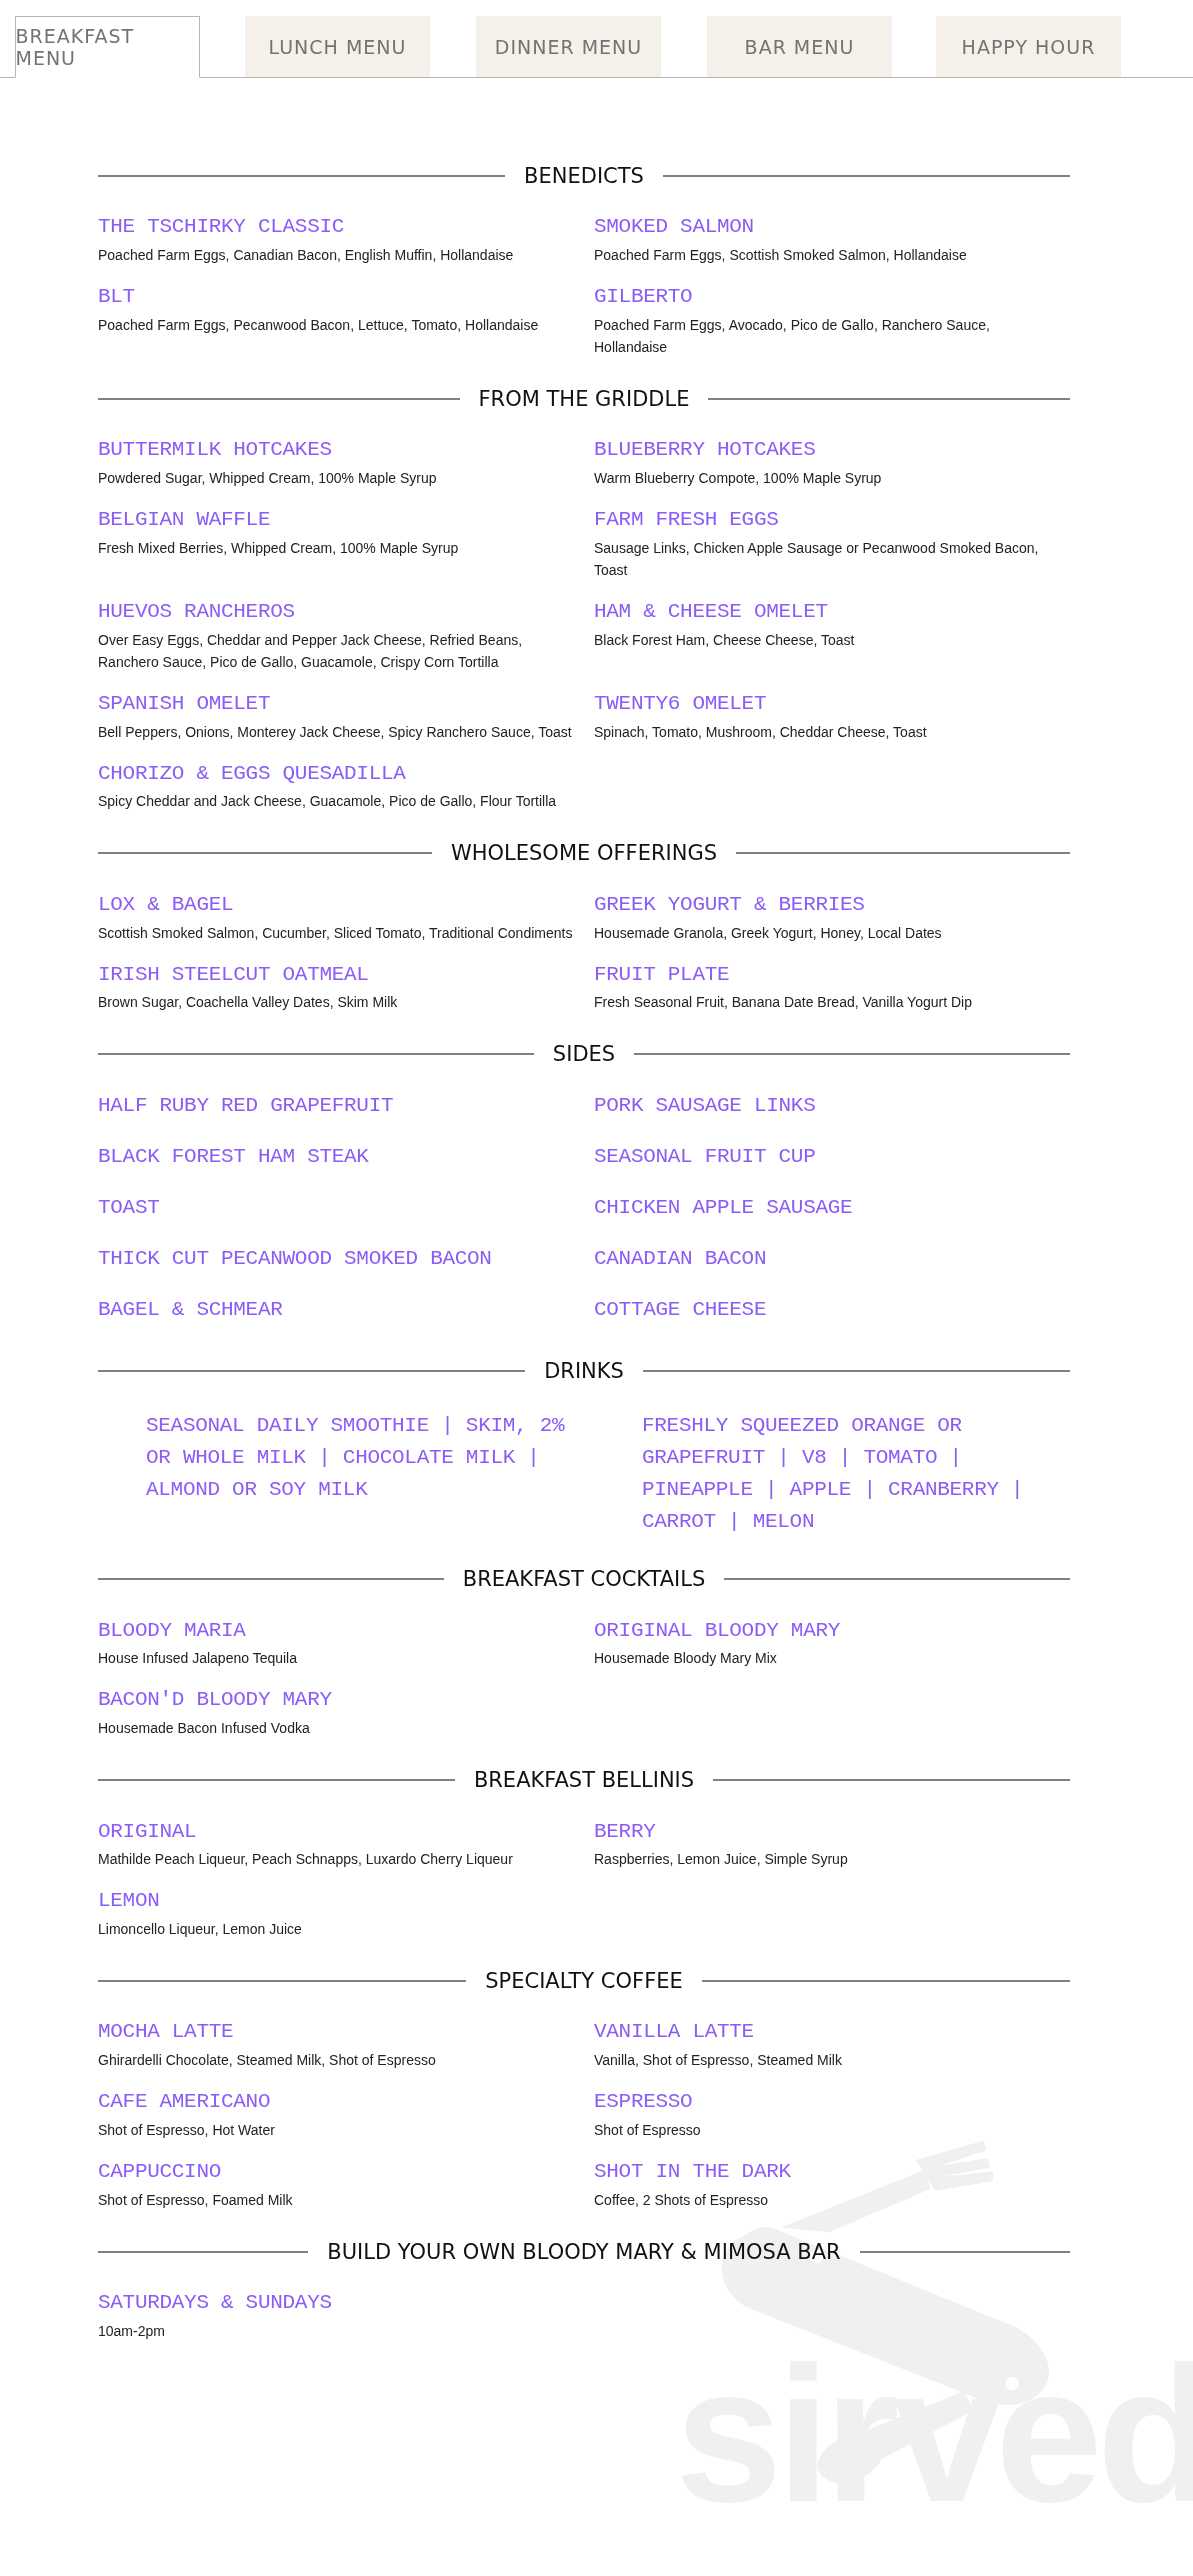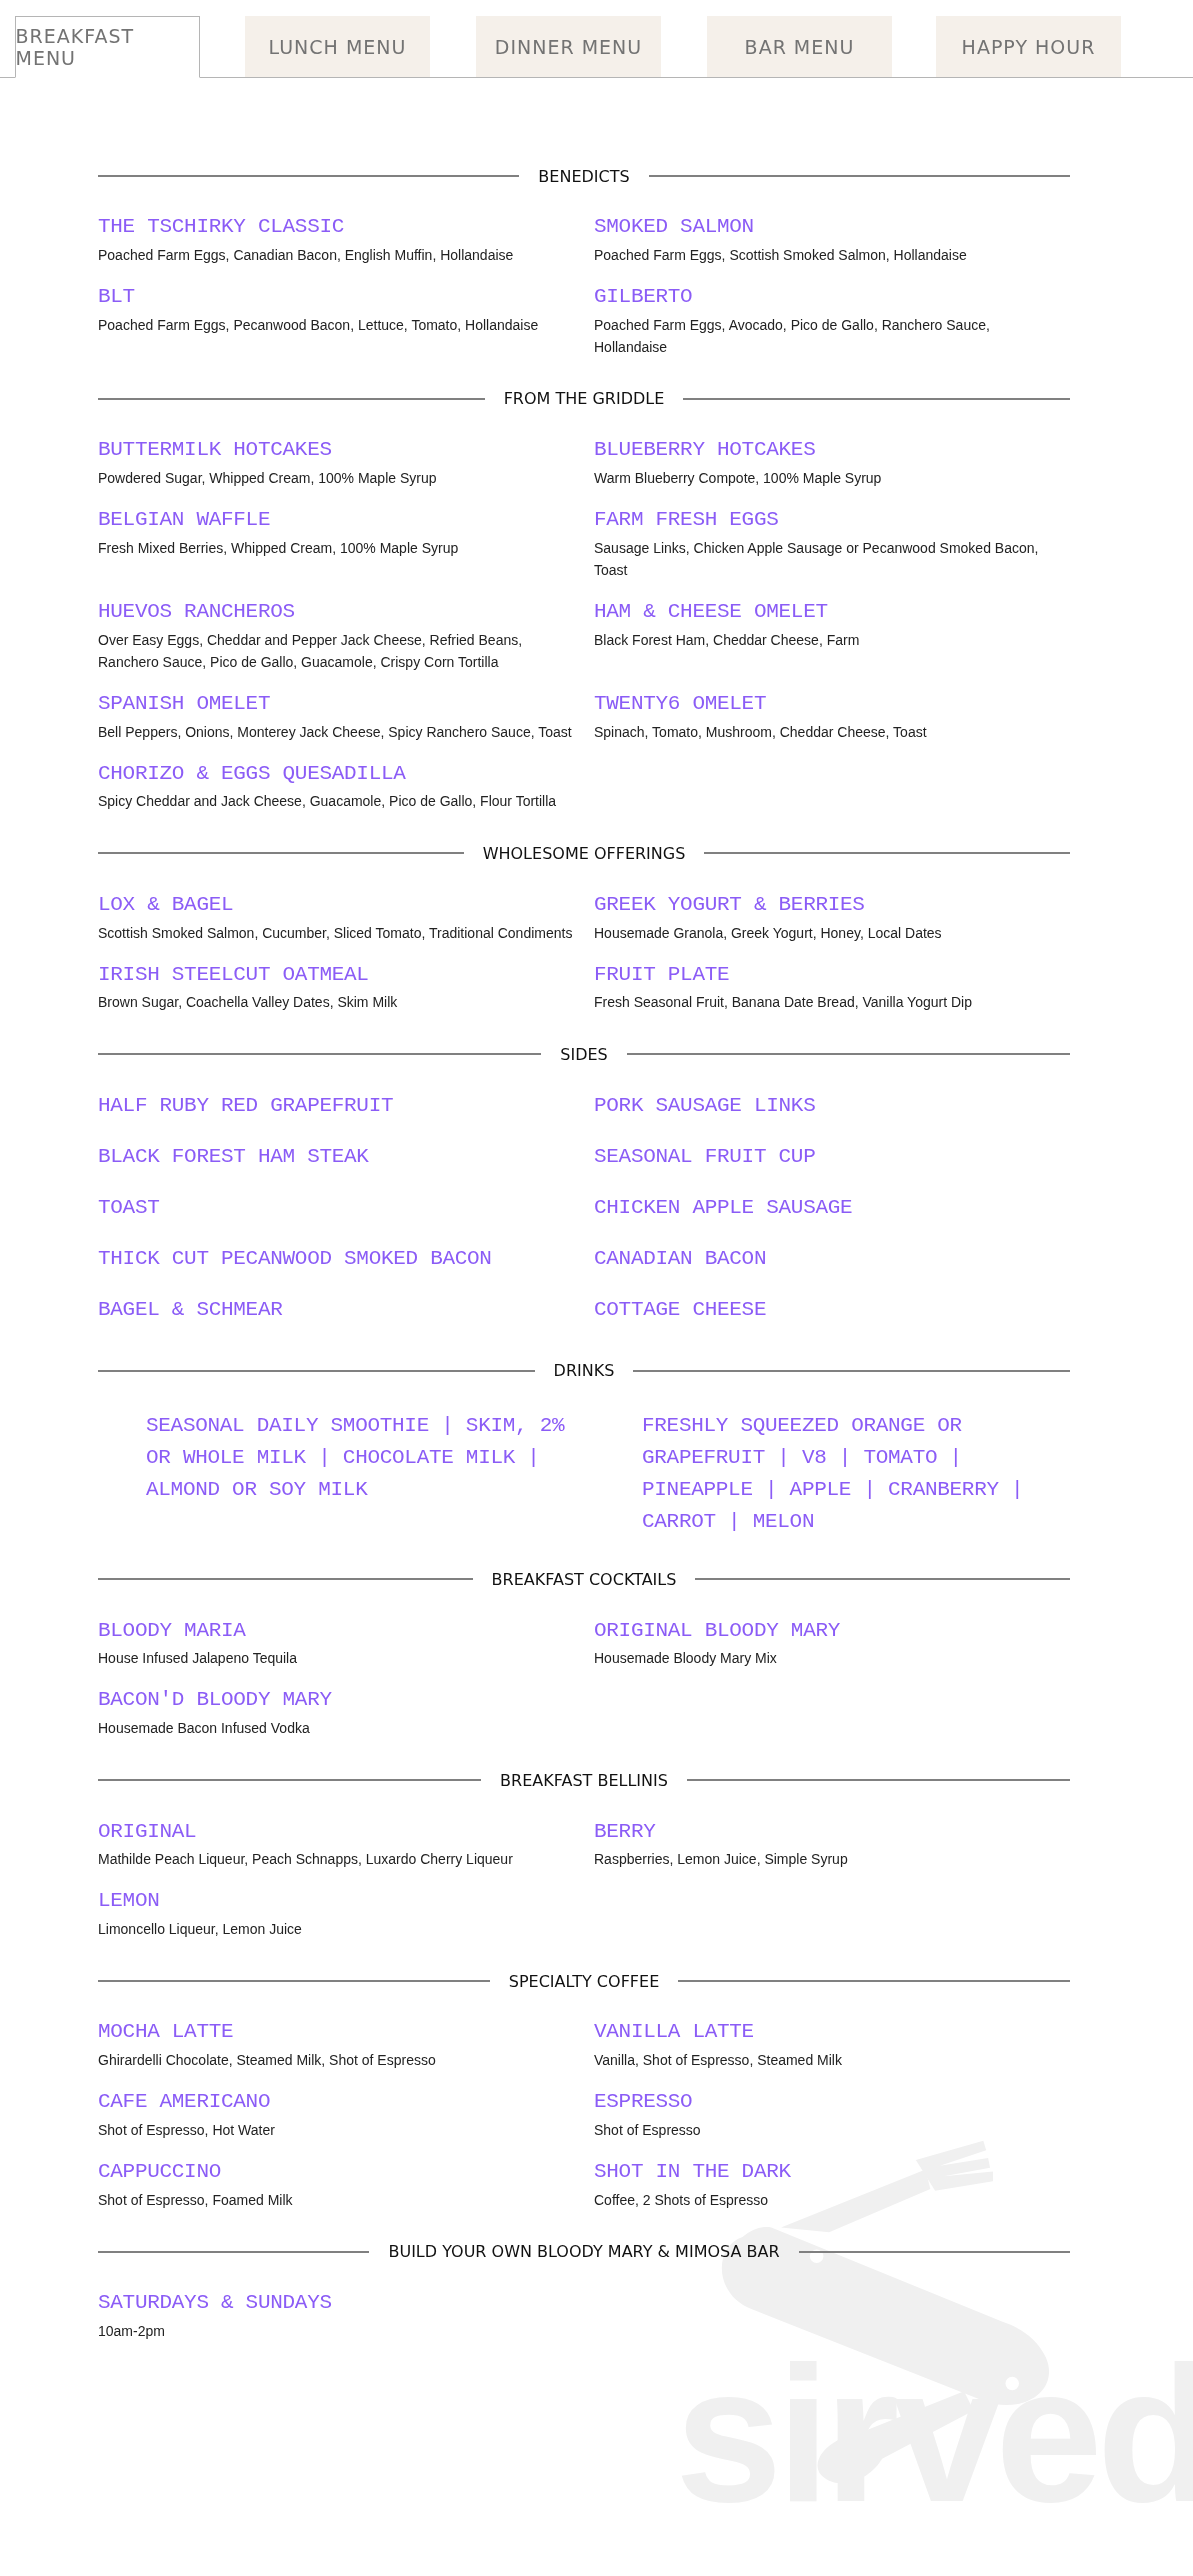--- a/index.html
+++ b/index.html
@@ -50,21 +50,21 @@
     align-items: center;
     height: 44px;
   }
   .section-header .rule {
     flex: 1;
     height: 1.9px;
     background: #808080;
   }
   .section-header .title {
     font-family: "DejaVu Sans", sans-serif;
-    font-size: 16px;
+    font-size: 21px;
     padding: 0 19px;
     color: #111;
     white-space: nowrap;
   }
   .grid {
     display: grid;
     grid-template-columns: 496px 476px;
     padding-top: 17.4px;
   }
   .item {
@@ -183,21 +183,21 @@
       <div class="item">
           <div class="name">FARM FRESH EGGS</div>
           <div class="desc">Sausage Links, Chicken Apple Sausage or Pecanwood Smoked Bacon, Toast</div>
         </div>
       <div class="item">
           <div class="name">HUEVOS RANCHEROS</div>
           <div class="desc">Over Easy Eggs, Cheddar and Pepper Jack Cheese, Refried Beans, Ranchero Sauce, Pico de Gallo, Guacamole, Crispy Corn Tortilla</div>
         </div>
       <div class="item">
           <div class="name">HAM &amp; CHEESE OMELET</div>
-          <div class="desc">Black Forest Ham, Cheddar Cheese, Farm</div>
+          <div class="desc">Black Forest Ham, Cheese Cheese, Toast</div>
         </div>
       <div class="item">
           <div class="name">SPANISH OMELET</div>
           <div class="desc">Bell Peppers, Onions, Monterey Jack Cheese, Spicy Ranchero Sauce, Toast</div>
         </div>
       <div class="item">
           <div class="name">TWENTY6 OMELET</div>
           <div class="desc">Spinach, Tomato, Mushroom, Cheddar Cheese, Toast</div>
         </div>
       <div class="item">

